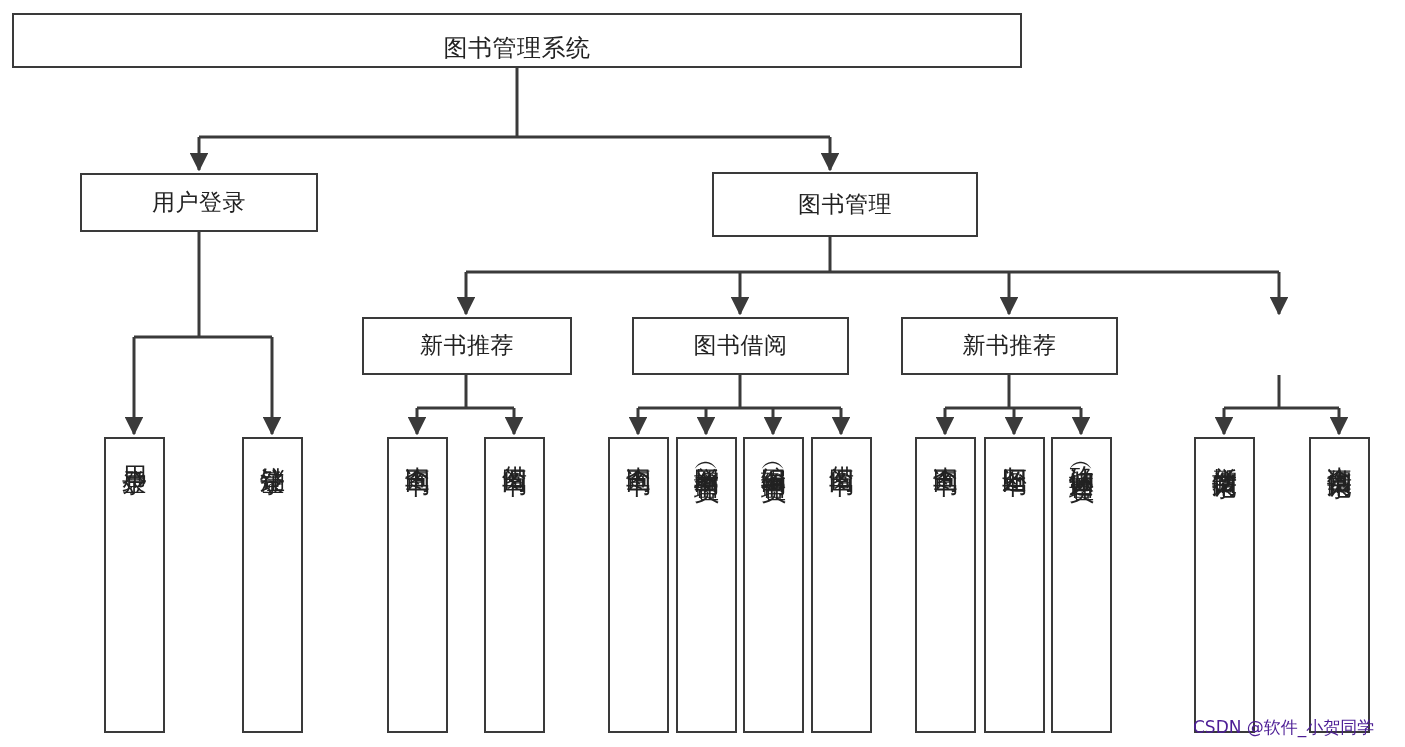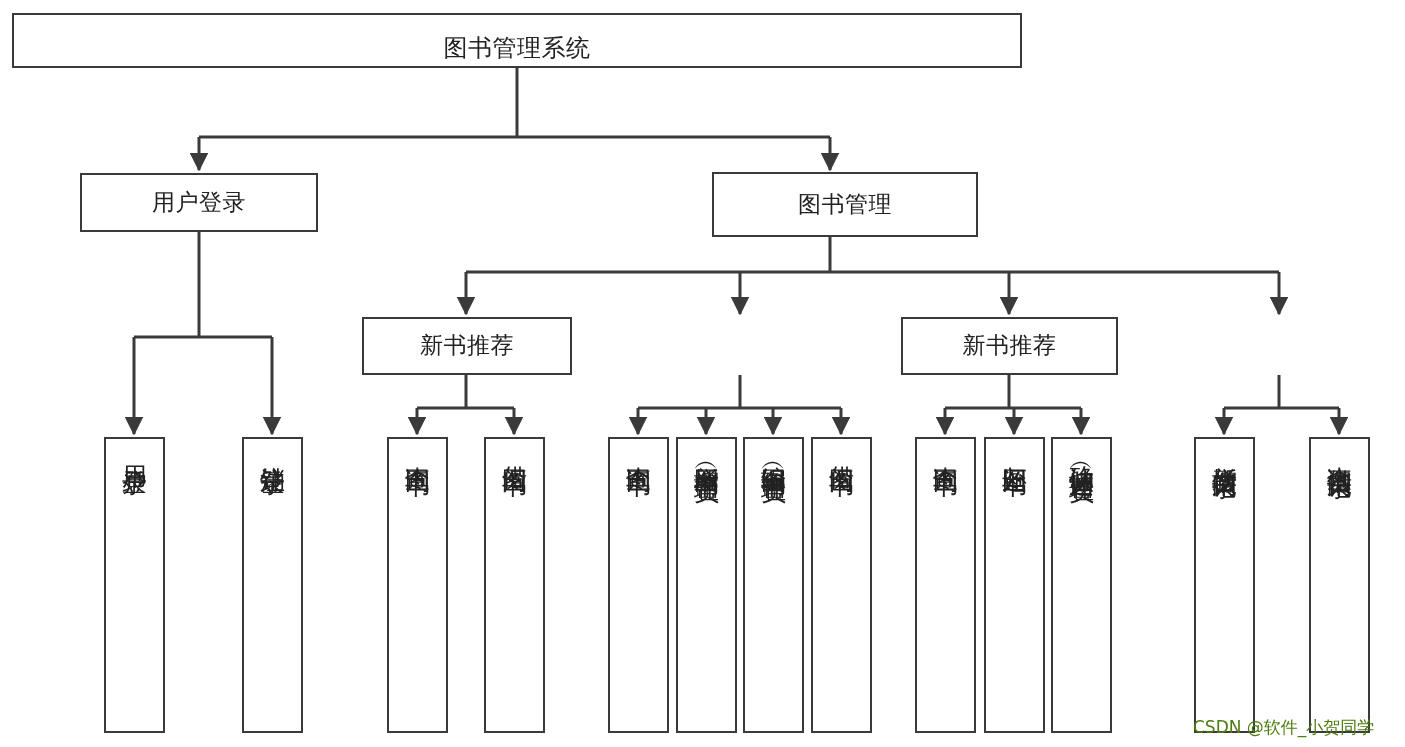--- a/index.html
+++ b/index.html
@@ -63,21 +63,21 @@
     font-size: 25px;
     line-height: 1.0;
     letter-spacing: 2px;
     white-space: nowrap;
   }
   #watermark {
     position: absolute;
     left: 1193px;
     top: 716px;
     font-size: 17px;
-    color: #4d7c0f;
+    color: #4c1d95;
     white-space: nowrap;
     font-family: "DejaVu Sans", "Liberation Sans", sans-serif;
   }
 </style>
 </head>
 <body>
 
 <div id="diagram-root">
 
   <svg id="edges-layer" viewBox="0 0 1405 747" width="1405" height="747" xmlns="http://www.w3.org/2000/svg">
@@ -137,20 +137,23 @@
   <div class="node horiz" style="left:80px; top:173px; width:238px; height:59px;">
     <span class="node-label">用户登录</span>
   </div>
   <div class="node horiz" style="left:712px; top:172px; width:266px; height:65px;">
     <span class="node-label">图书管理</span>
   </div>
 
   <div class="node horiz" style="left:362px; top:317px; width:210px; height:58px;">
     <span class="node-label">新书推荐</span>
   </div>
+  <div class="node horiz" style="left:632px; top:317px; width:217px; height:58px;">
+    <span class="node-label">图书借阅</span>
+  </div>
   <div class="node horiz" style="left:901px; top:317px; width:217px; height:58px;">
     <span class="node-label">新书推荐</span>
   </div>
 
   <div class="node vert" style="left:104px; top:437px; width:61px; height:296px;">
     <span class="node-label">用户登录</span>
   </div>
   <div class="node vert" style="left:242px; top:437px; width:61px; height:296px;">
     <span class="node-label">注销登录</span>
   </div>

